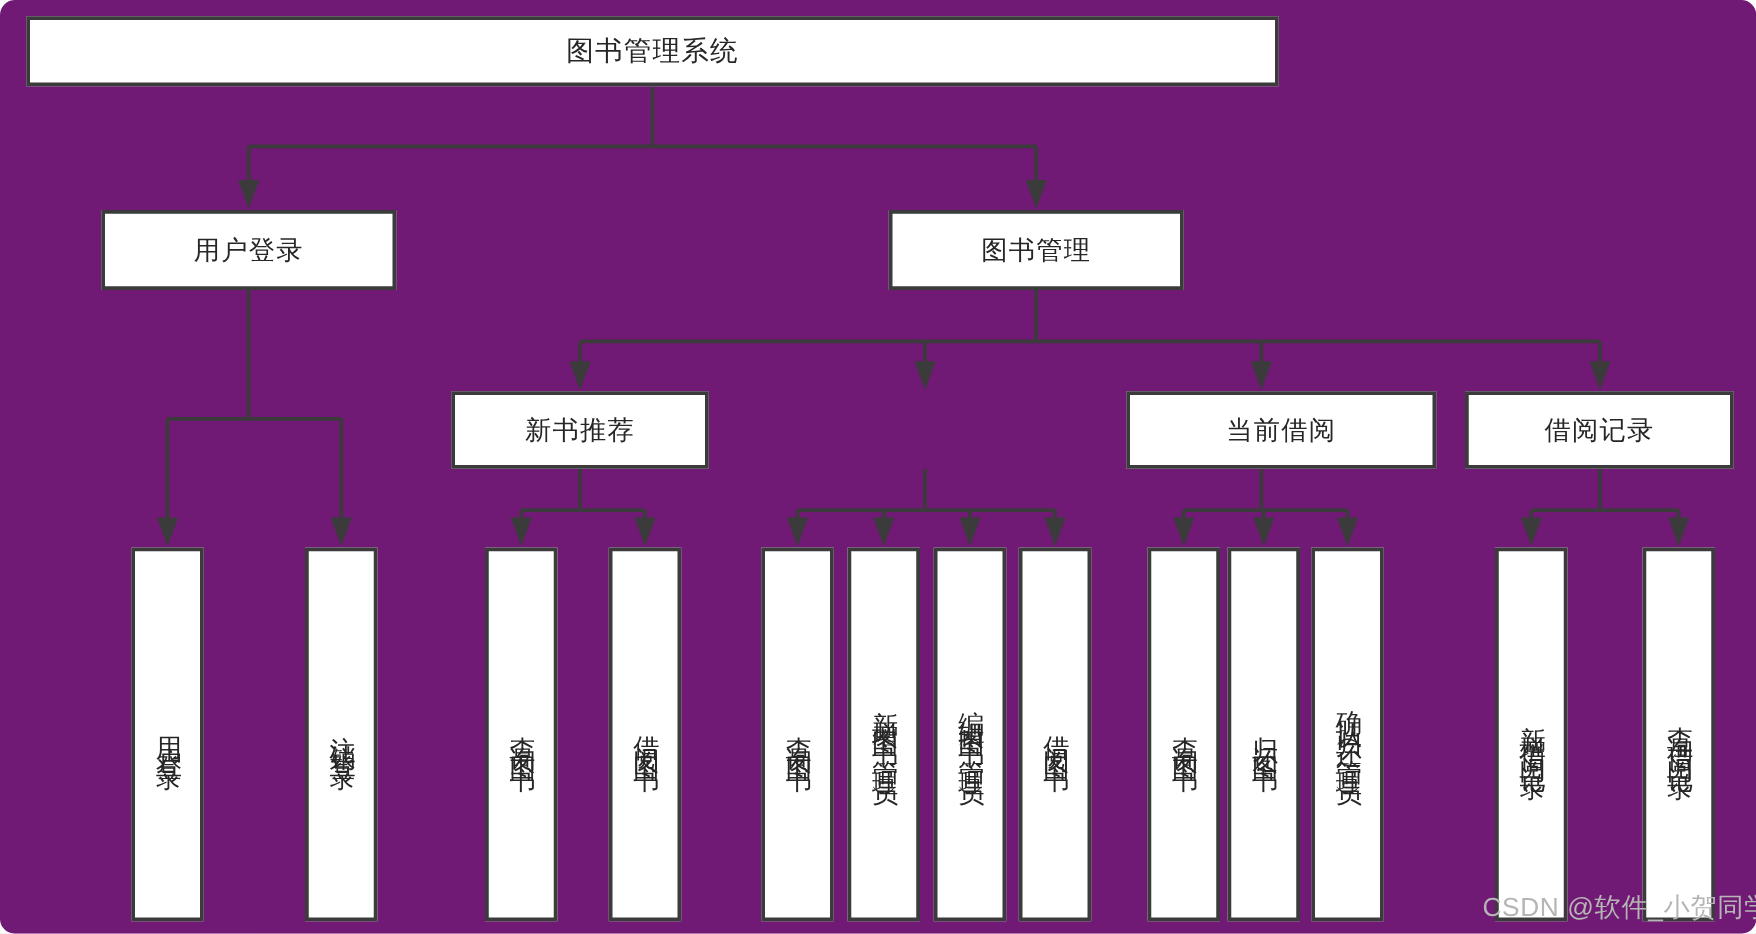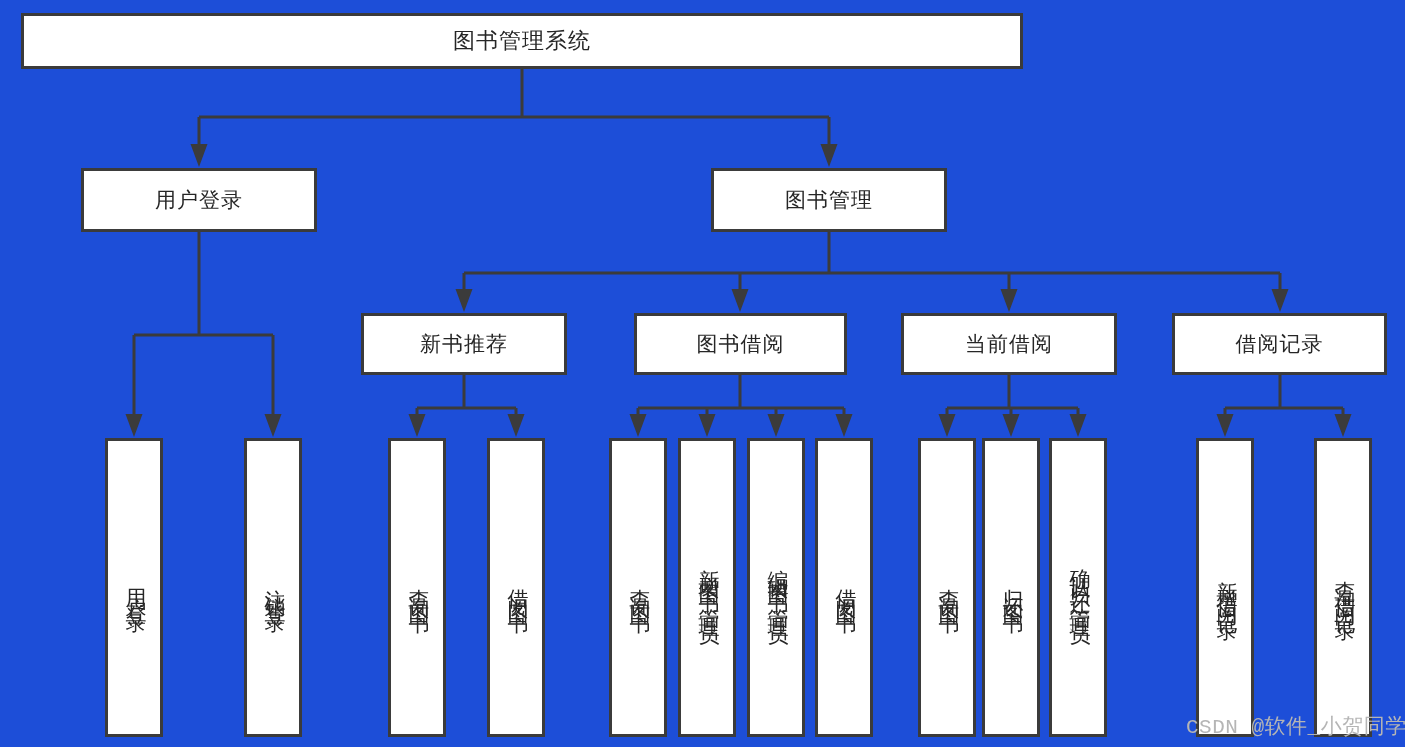--- a/index.html
+++ b/index.html
@@ -1,22 +1,23 @@
 <!DOCTYPE html>
 <html><head>
 <meta charset="utf-8">
 <style>
   html, body { margin: 0; padding: 0; background: #ffffff; }
   #stage {
     position: relative;
     width: 1405px;
     height: 747px;
-    background: #1d4ed8;
+    background: #701a75;
     overflow: hidden;
-    font-family: Liberation Mono, monospace;
+    font-family: Liberation Sans, sans-serif;
+    border-radius: 12px;
   }
   #connectors {
     position: absolute;
     left: 0; top: 0;
     width: 1405px; height: 747px;
     z-index: 1;
   }
   .node {
     position: absolute;
     box-sizing: border-box;
@@ -112,22 +113,21 @@
       M1216.5 414 L1233.5 414 L1225 437 Z
       M1334.5 414 L1351.5 414 L1343 437 Z"></path>
   </svg>
 
   <div class="node root" style="left:21px; top:13px; width:1002px; height:56px;">图书管理系统</div>
 
   <div class="node" style="left:81px; top:168px; width:236px; height:64px;">用户登录</div>
   <div class="node" style="left:361px; top:313px; width:206px; height:62px;">新书推荐</div>
 
   <div class="node" style="left:711px; top:168px; width:236px; height:64px;">图书管理</div>
-  <div class="node" style="left:634px; top:313px; width:213px; height:62px;">图书借阅</div>
-  <div class="node" style="left:901px; top:313px; width:216px; height:62px;text-align:right;">当前借阅</div>
+  <div class="node" style="left:901px; top:313px; width:248px; height:62px;text-align:right;">当前借阅</div>
   <div class="node" style="left:1172px; top:313px; width:215px; height:62px;">借阅记录</div>
 
   <div class="node vnode" style="left:105px; top:438px; width:58px; height:299px;">用户登录</div>
   <div class="node vnode" style="left:244px; top:438px; width:58px; height:299px;">注销登录</div>
 
   <div class="node vnode" style="left:388px; top:438px; width:58px; height:299px;">查询图书</div>
   <div class="node vnode" style="left:487px; top:438px; width:58px; height:299px;">借阅图书</div>
 
   <div class="node vnode" style="left:609px; top:438px; width:58px; height:299px;">查询图书</div>
   <div class="node vnode" style="left:678px; top:438px; width:58px; height:299px;">新增图书（管理员）</div>

